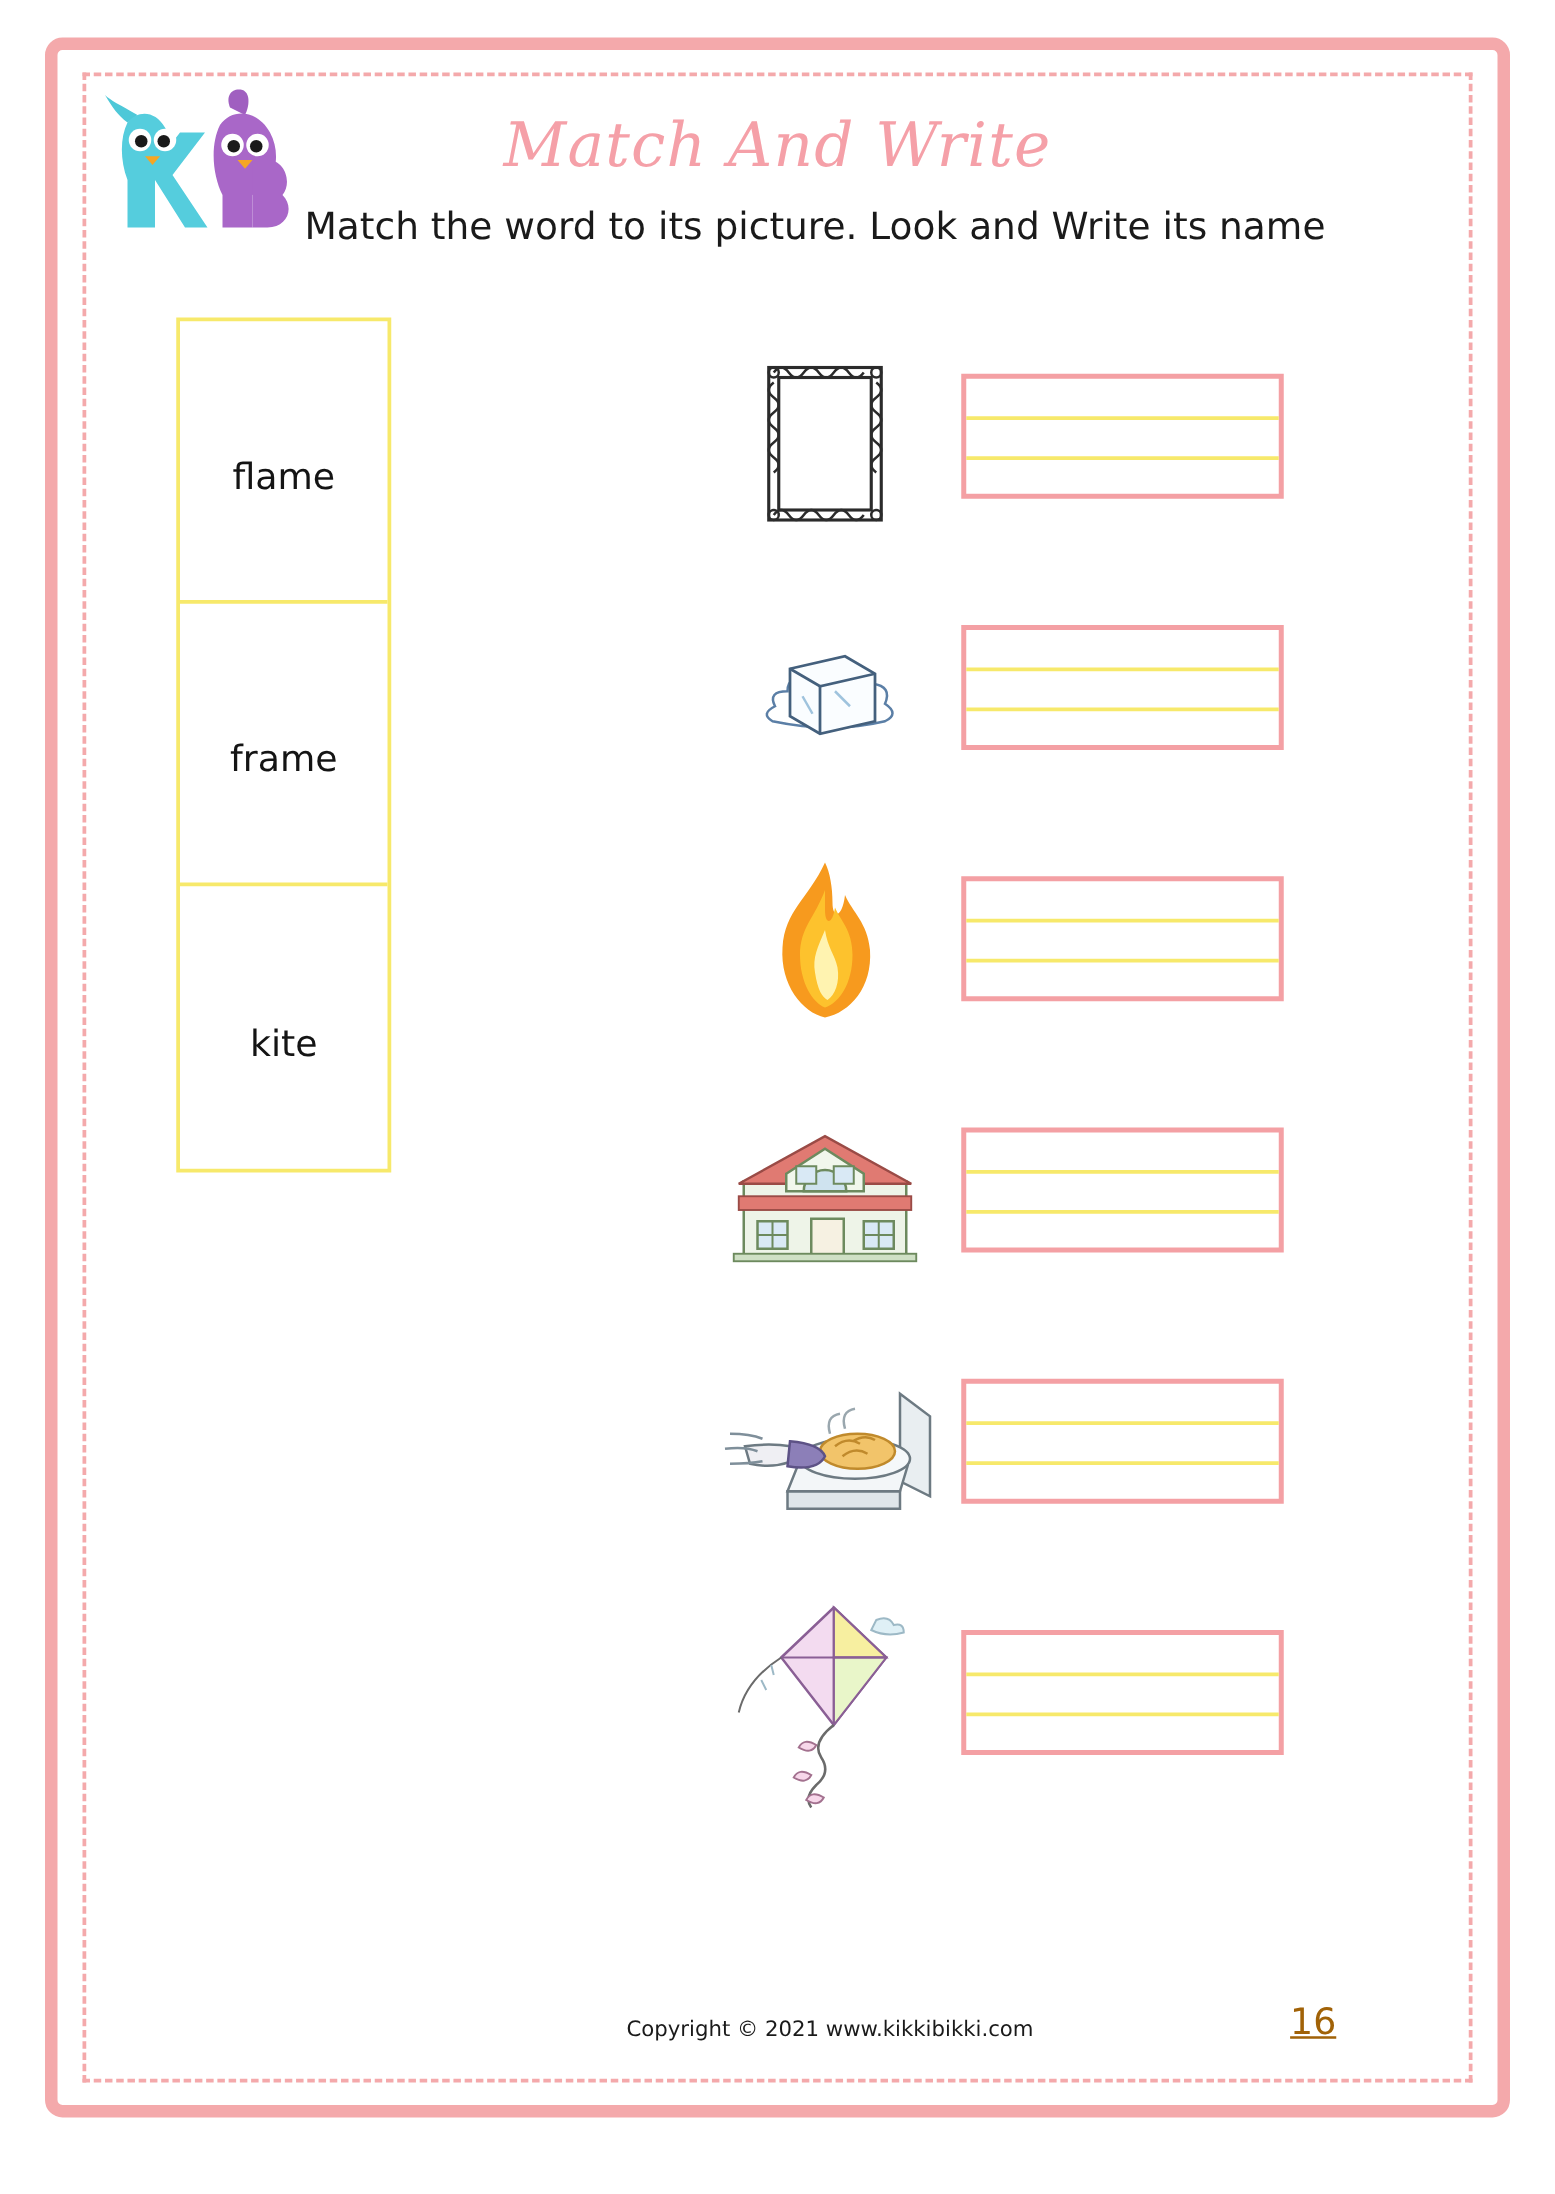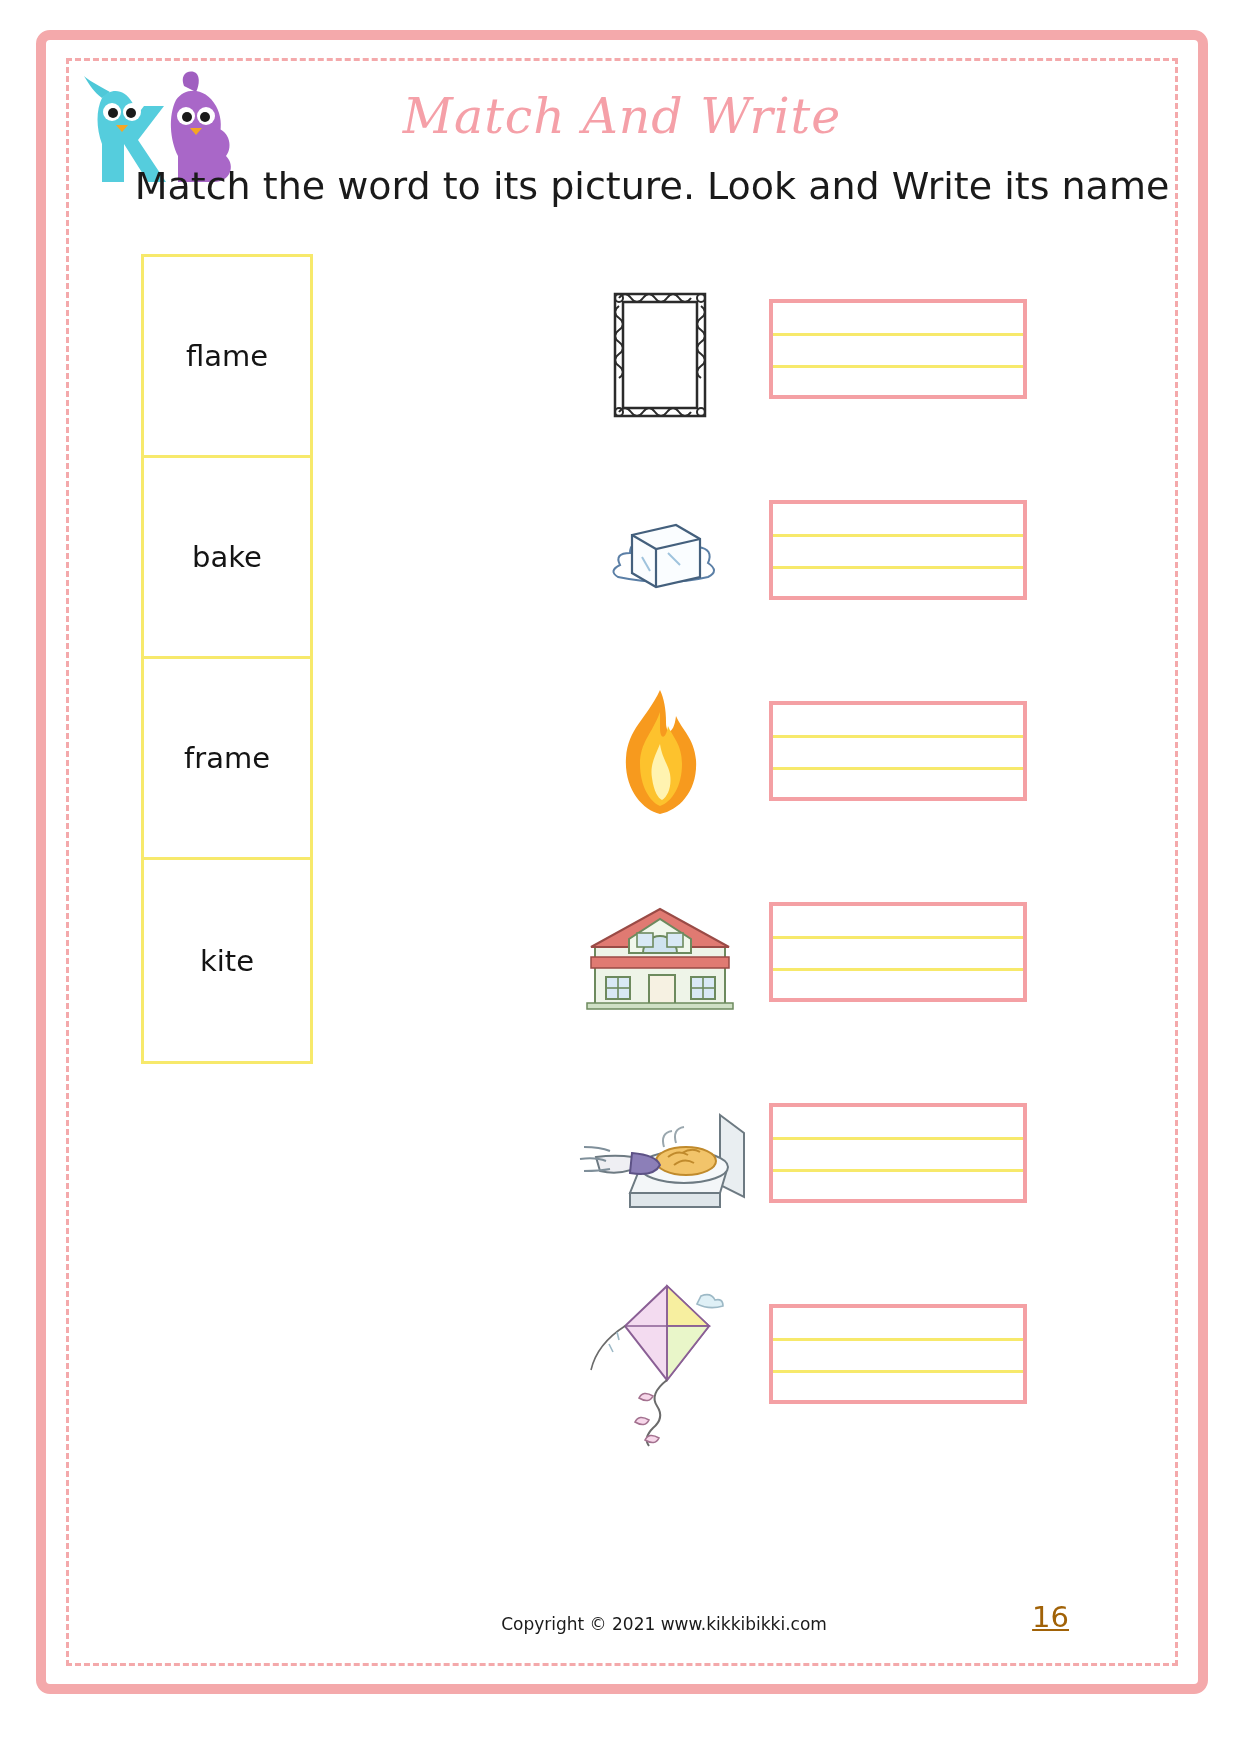--- a/index.html
+++ b/index.html
@@ -58,21 +58,21 @@
     font-size: 49px;
     letter-spacing: 1px;
     color: #f5a0a8;
   }
   .subtitle {
     position: absolute;
     left: 0; top: 164px;
     width: 1244px;
     text-align: center;
     font-family: "DejaVu Sans", sans-serif;
-    font-size: 38px;
+    font-size: 30px;
     color: #1a1a1a;
     padding-left: 60px;
     box-sizing: border-box;
   }
 
   
   .word-column {
     position: absolute;
     left: 141px;
     top: 254px;
@@ -82,20 +82,21 @@
   }
   .word-cell {
     height: 201px;
     border-bottom: 3px solid #f7e96b;
     display: flex;
     align-items: center;
     justify-content: center;
     font-size: 29px;
     color: #141414;
     box-sizing: border-box;
+    margin-top: 25px;
   }
   .word-cell:last-child { border-bottom: none; }
 
   
   .row {
     position: absolute;
     left: 560px;
     width: 470px;
     height: 201px;
   }
@@ -178,23 +179,20 @@
       <path d="M110 58 L122 58 L116 65 Z" fill="#f5a623"></path>
     </svg>
   </div>
 
   <div class="title">Match And Write</div>
   <div class="subtitle">Match the word to its picture. Look and Write its name</div>
 
   <div class="word-column">
     <div class="word-cell">
         <span>flame</span>
-      </div>
-    <div class="word-cell">
-        <span>bake</span>
       </div>
     <div class="word-cell">
         <span>frame</span>
       </div>
     <div class="word-cell">
         <span>kite</span>
       </div>
   </div>
 
   <div class="row" style="top:254px;">

